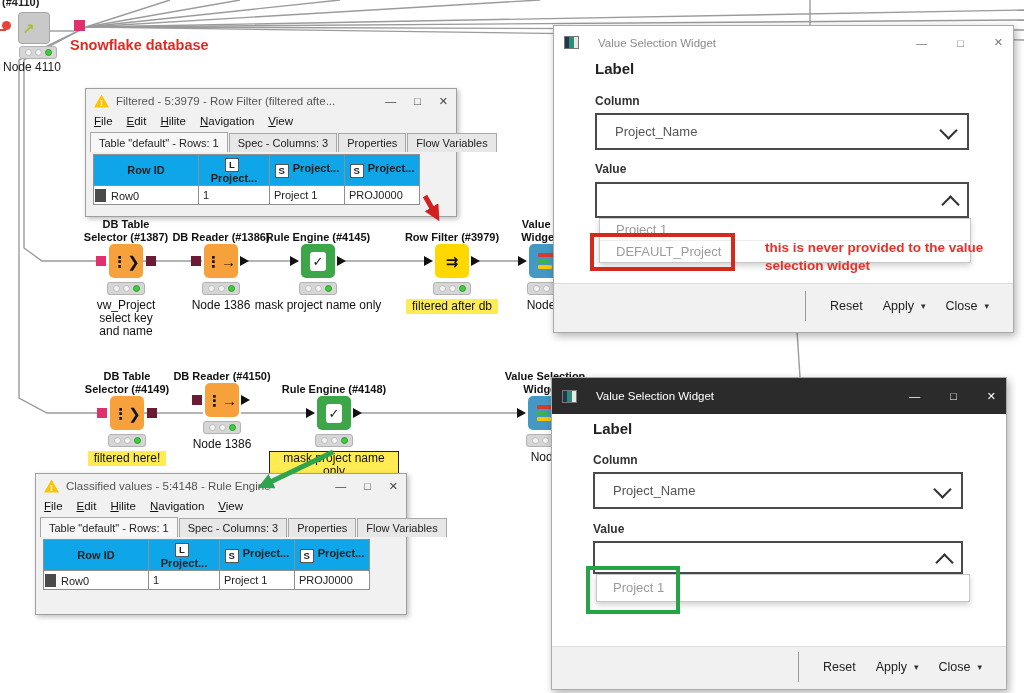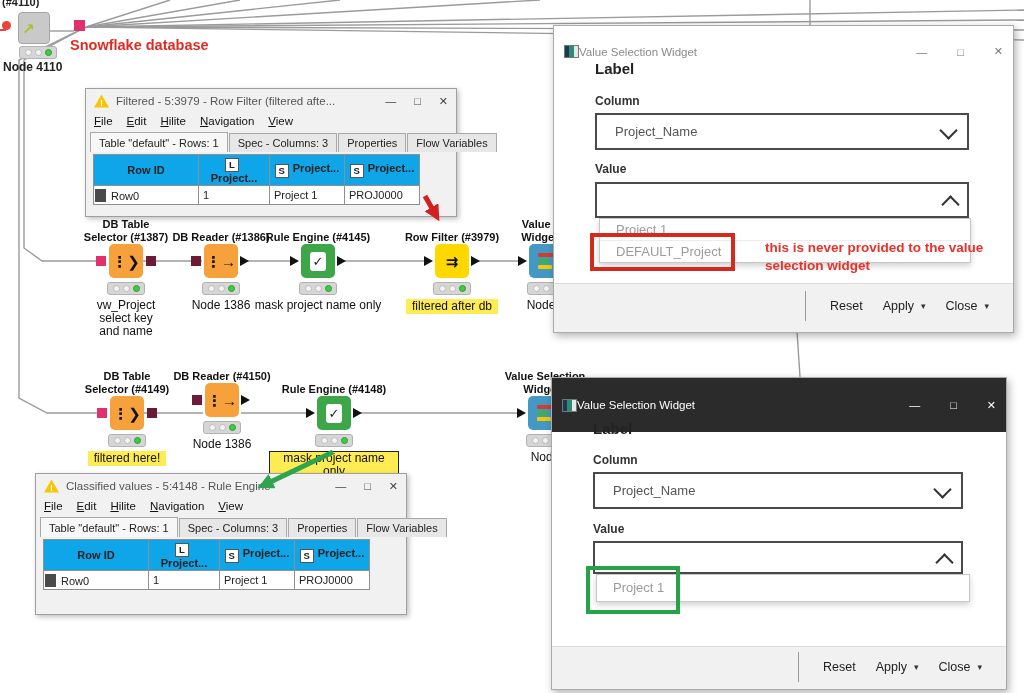--- a/index.html
+++ b/index.html
@@ -44,21 +44,21 @@
   .node-label.hl{background:#ffec52;padding:1px 6px;}
   .node-label.hlb{background:#ffec52;padding:0 5px;border:1px solid #222;}
   
   #n4110{position:absolute;left:0;top:-4px;width:95px;z-index:2;}
   #n4110 .ref{font-weight:bold;font-size:11px;margin-left:2px;}
   #n4110 .body4110{position:absolute;left:18px;top:16px;width:30px;height:30px;border-radius:4px;}
   #n4110 .arrow{position:absolute;left:3px;top:7px;font-size:15px;font-weight:bold;color:#a7c520;}
   #n4110 .redport{position:absolute;left:2px;top:25px;width:9px;height:9px;border-radius:50%;background:#e8443a;}
   #n4110 .pinkport{position:absolute;left:74px;top:24px;width:11px;height:11px;background:#e0306e;}
   #n4110 .traffic{position:absolute;left:19px;top:50px;margin:0;}
-  #n4110 .nm{position:absolute;left:3px;top:64px;font-weight:bold;font-size:12px;white-space:nowrap;}
+  #n4110 .nm{position:absolute;left:3px;top:64px;font-weight:normal;font-size:12px;white-space:nowrap;}
   
   .red-note-big{position:absolute;left:70px;top:37px;color:#e02b22;font-weight:bold;font-size:14.5px;z-index:2;}
   
   .twin{position:absolute;width:370px;background:#f1f1f1;border:1px solid #9f9f9f;
         box-shadow:2px 2px 5px rgba(0,0,0,.25);font-size:11.5px;}
   .twin .tbar{height:24px;display:flex;align-items:center;padding:0 8px;gap:7px;color:#555;}
   .twin .tbar .cap{flex:1;white-space:nowrap;overflow:hidden;}
   .wtri{width:15px;height:13px;background:#f7c600;clip-path:polygon(50% 0,100% 100%,0 100%);
         display:flex;align-items:flex-end;justify-content:center;font-size:9px;font-weight:bold;color:#fff;flex:none;}
   .wctl{display:flex;gap:18px;color:#444;font-size:11px;align-items:center;}
@@ -72,21 +72,21 @@
   .tab.active{background:#f7f7f7;position:relative;top:0;padding-top:4px;font-size:11px;}
   .grid{margin:2px 0 0 7px;border-collapse:collapse;background:#fff;}
   .grid th,.grid td{border:1px solid #8f8f8f;font-size:11px;padding:1px 4px;height:16px;}
   .grid th{background:#0ea5e9;font-weight:bold;text-align:center;}
   .badge{display:inline-block;width:12px;height:12px;border:1px solid #555;background:#fff;font-size:9.5px;
          line-height:12px;text-align:center;font-weight:bold;margin-right:4px;vertical-align:-2px;}
   .rowsel{display:inline-block;width:11px;height:13px;background:#4a4a4a;margin:0 5px 0 -3px;vertical-align:-2px;}
   .grid td{text-align:left;}
   
   .vsw{position:absolute;background:#fff;border:1px solid #aaa;box-shadow:2px 3px 8px rgba(0,0,0,.3);}
-  .vsw .bar{display:flex;align-items:center;padding:14px 10px;gap:0;font-size:11.5px;}
+  .vsw .bar{display:flex;align-items:center;padding:5px 10px;gap:19px;font-size:11.5px;}
   .vsw .bar .cap{flex:1;}
   .vsw-icon{width:13px;height:11px;border:1px solid #777;flex:none;
             background:linear-gradient(90deg,#1d3a52 0 34%,#2e8b74 34% 72%,#e8e8e8 72%);}
   .vsw .light{height:23px;color:#8a8a8a;}
   .vsw .light .wctl{gap:30px;color:#777;}
   .vsw .dark{height:26px;background:#2b2b2b;color:#fff;}
   .vsw .dark .wctl{gap:30px;color:#fff;}
   .heading{position:absolute;font-size:15px;font-weight:bold;color:#222;}
   .flabel{position:absolute;font-size:12px;font-weight:bold;color:#333;}
   .sel{position:absolute;border:2px solid #4a4a4a;background:#fff;display:flex;align-items:center;

